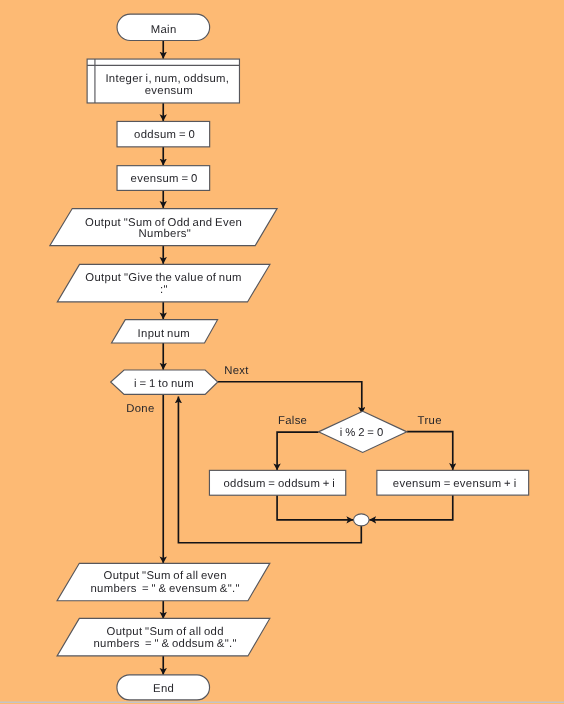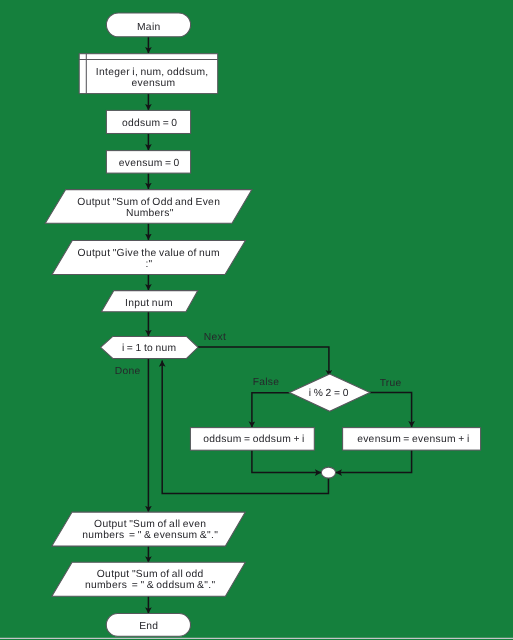--- a/index.html
+++ b/index.html
@@ -1,18 +1,18 @@
 <!DOCTYPE html>
 <html><head>
 <meta charset="utf-8">
 <title>Flowchart</title>
 <style>
   html,body{margin:0;padding:0;background:#ffffff;}
   body{width:513px;height:640px;overflow:hidden;font-family:"Liberation Sans",sans-serif;}
-  .canvas{position:relative;width:513px;height:640px;background:#15803d;}
+  .canvas{position:relative;width:513px;height:640px;background:#fdba74;}
   svg{display:block;}
   text{font-family:"Liberation Sans",sans-serif;fill:#26262b;}
   svg{-webkit-font-smoothing:antialiased;text-rendering:geometricPrecision;}
   .labels,.edge-labels{filter:opacity(1);}
 </style>
 </head>
 <body>
 
 <div class="canvas">
   <svg id="flow" width="513" height="640" viewBox="0 0 513 640">

